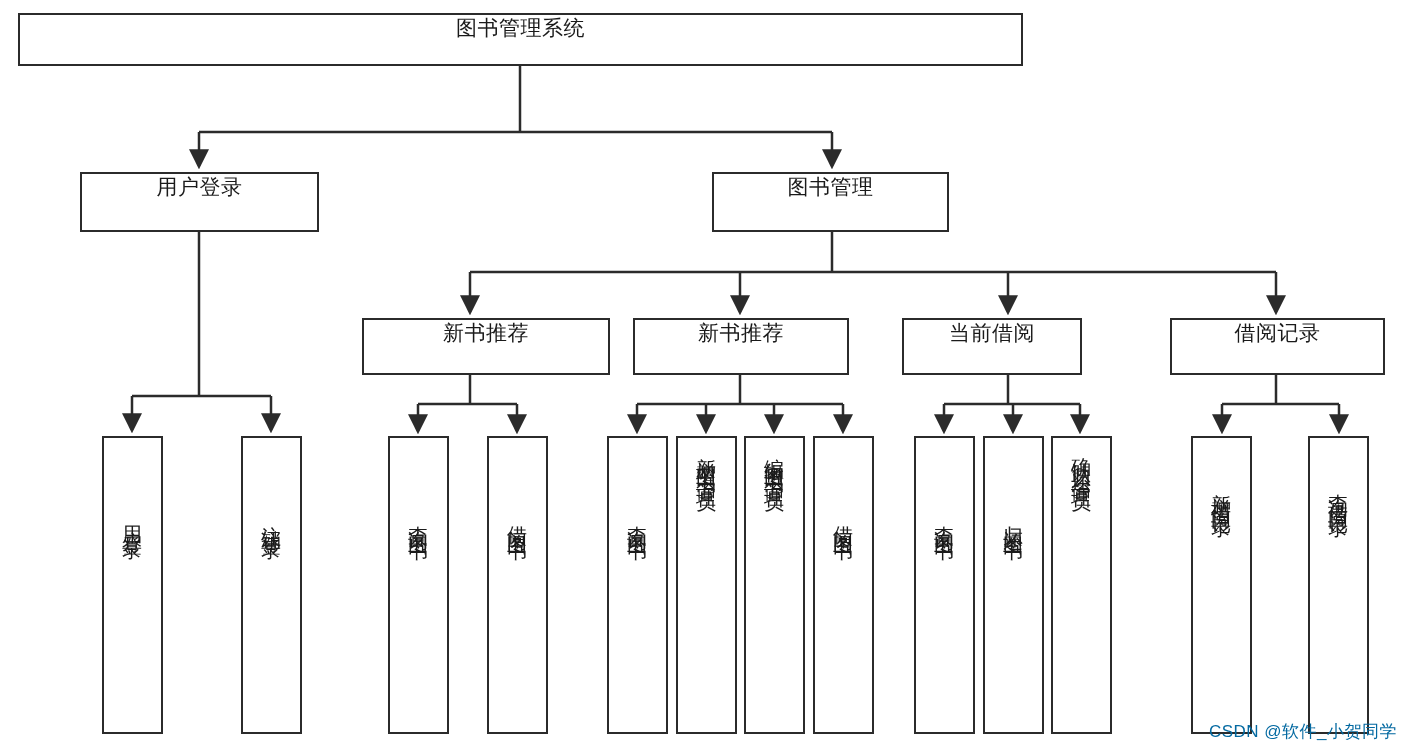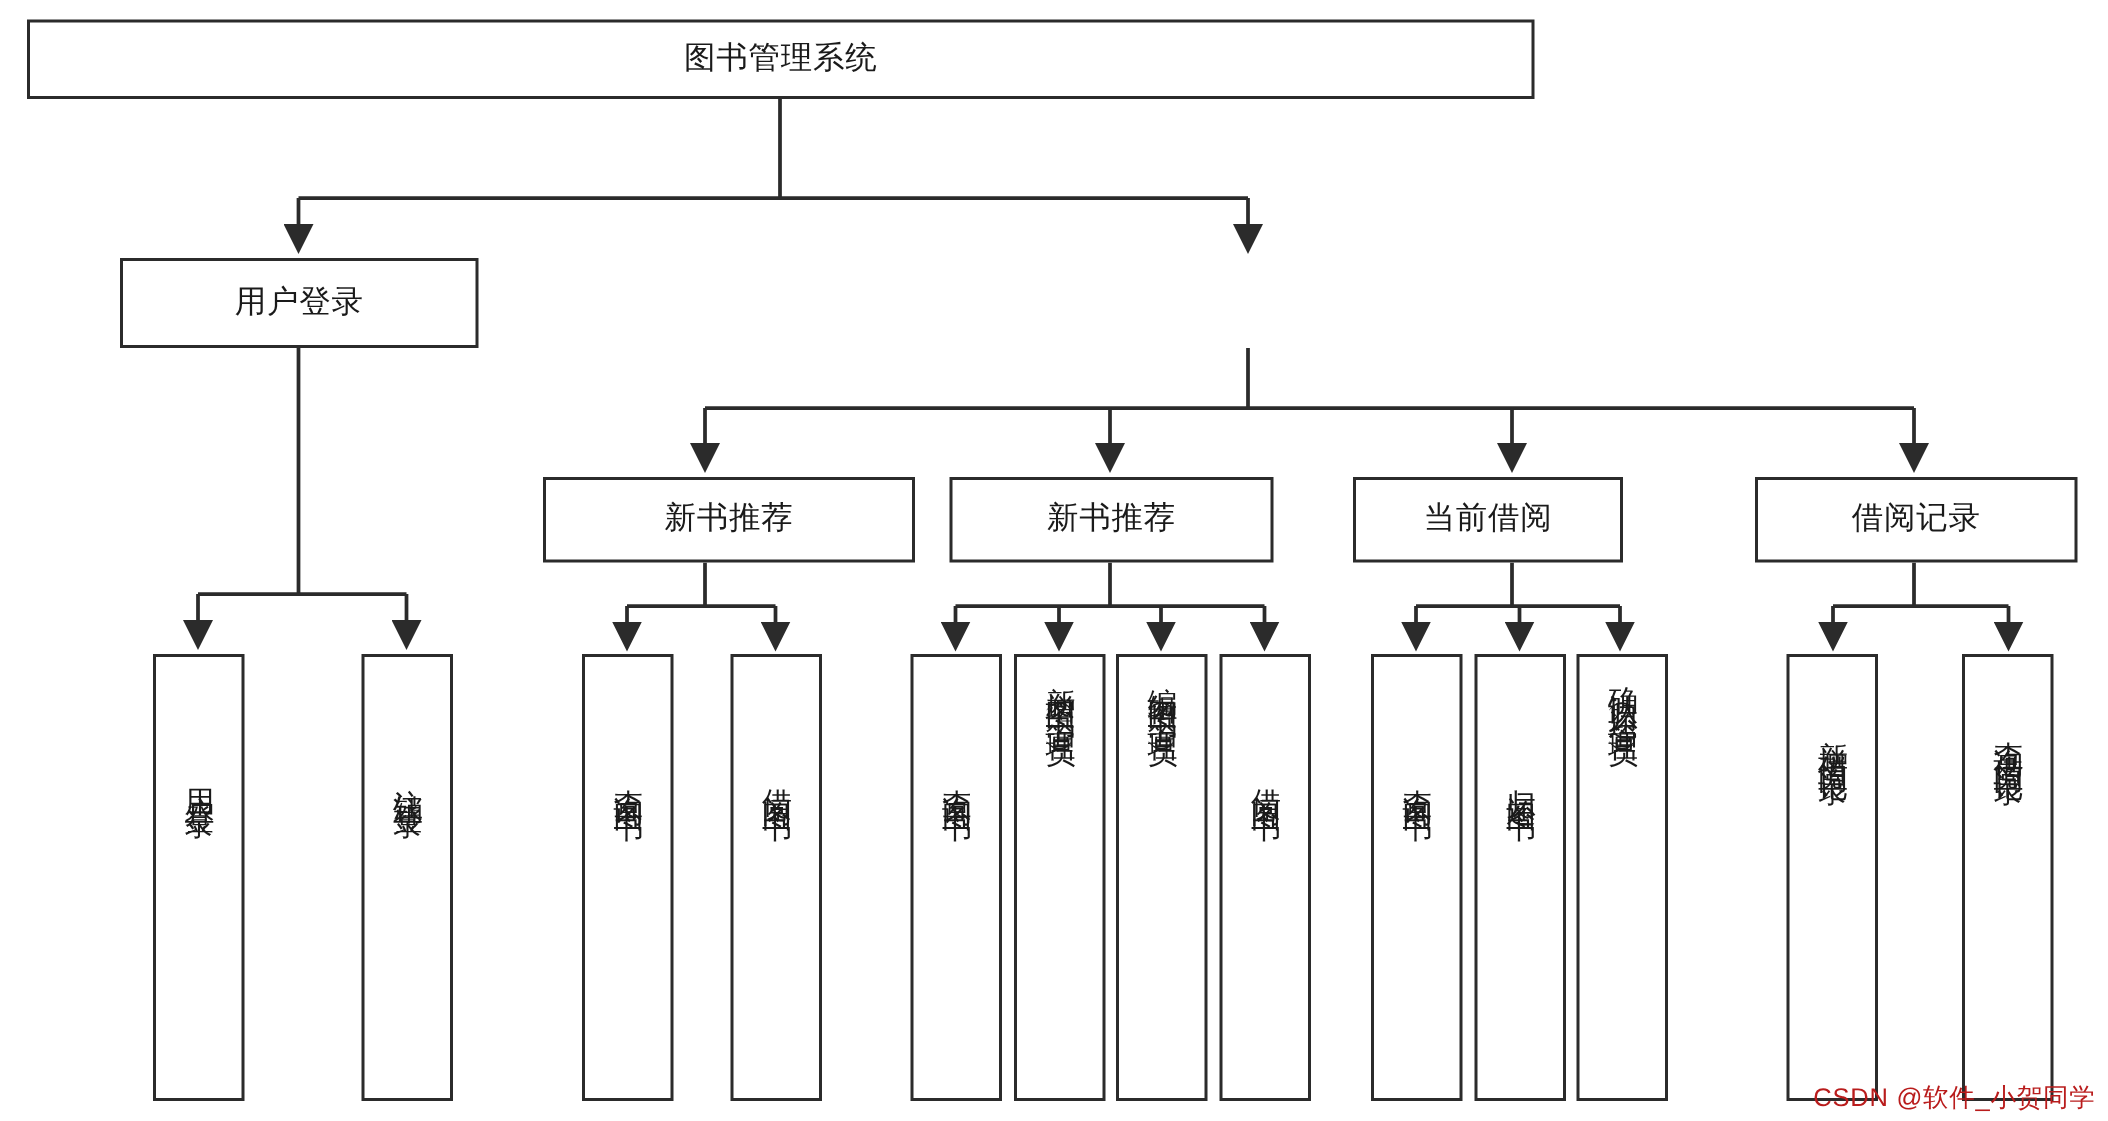--- a/index.html
+++ b/index.html
@@ -23,21 +23,20 @@
     top: 0;
     width: 1405px;
     height: 747px;
   }
   .node-box {
     position: absolute;
     box-sizing: border-box;
     border: 2px solid #2b2b2b;
     background: #ffffff;
     display: flex;
-    align-items: center;
     justify-content: center;
   }
   .node-label {
     color: #1a1a1a;
     font-size: 21px;
     line-height: 1.25;
     white-space: nowrap;
     letter-spacing: 0.5px;
   }
   .node-box.vertical {
@@ -51,21 +50,21 @@
     white-space: nowrap;
     font-size: 20px;
     letter-spacing: 5px;
     line-height: 1;
   }
   .watermark {
     position: absolute;
     right: 8px;
     bottom: 4px;
     font-size: 17px;
-    color: #b91c1c;
+    color: #0369a1;
     white-space: nowrap;
     letter-spacing: 0.5px;
   }
 </style>
 </head>
 <body>
 
 <div id="diagram-root">
 
   <svg id="diagram-svg" viewBox="0 0 1405 747">
@@ -119,20 +118,23 @@
     </g>
   </svg>
 
   <div class="node-box" style="left:18px; top:13px; width:1005px; height:53px;">
     <span class="node-label">图书管理系统</span>
   </div>
 
   <div class="node-box" style="left:80px; top:172px; width:239px; height:60px;">
     <span class="node-label">用户登录</span>
   </div>
+  <div class="node-box" style="left:712px; top:172px; width:237px; height:60px;">
+    <span class="node-label">图书管理</span>
+  </div>
 
   <div class="node-box" style="left:362px; top:318px; width:248px; height:57px;">
     <span class="node-label">新书推荐</span>
   </div>
   <div class="node-box" style="left:633px; top:318px; width:216px; height:57px;">
     <span class="node-label">新书推荐</span>
   </div>
   <div class="node-box" style="left:902px; top:318px; width:180px; height:57px;">
     <span class="node-label">当前借阅</span>
   </div>

